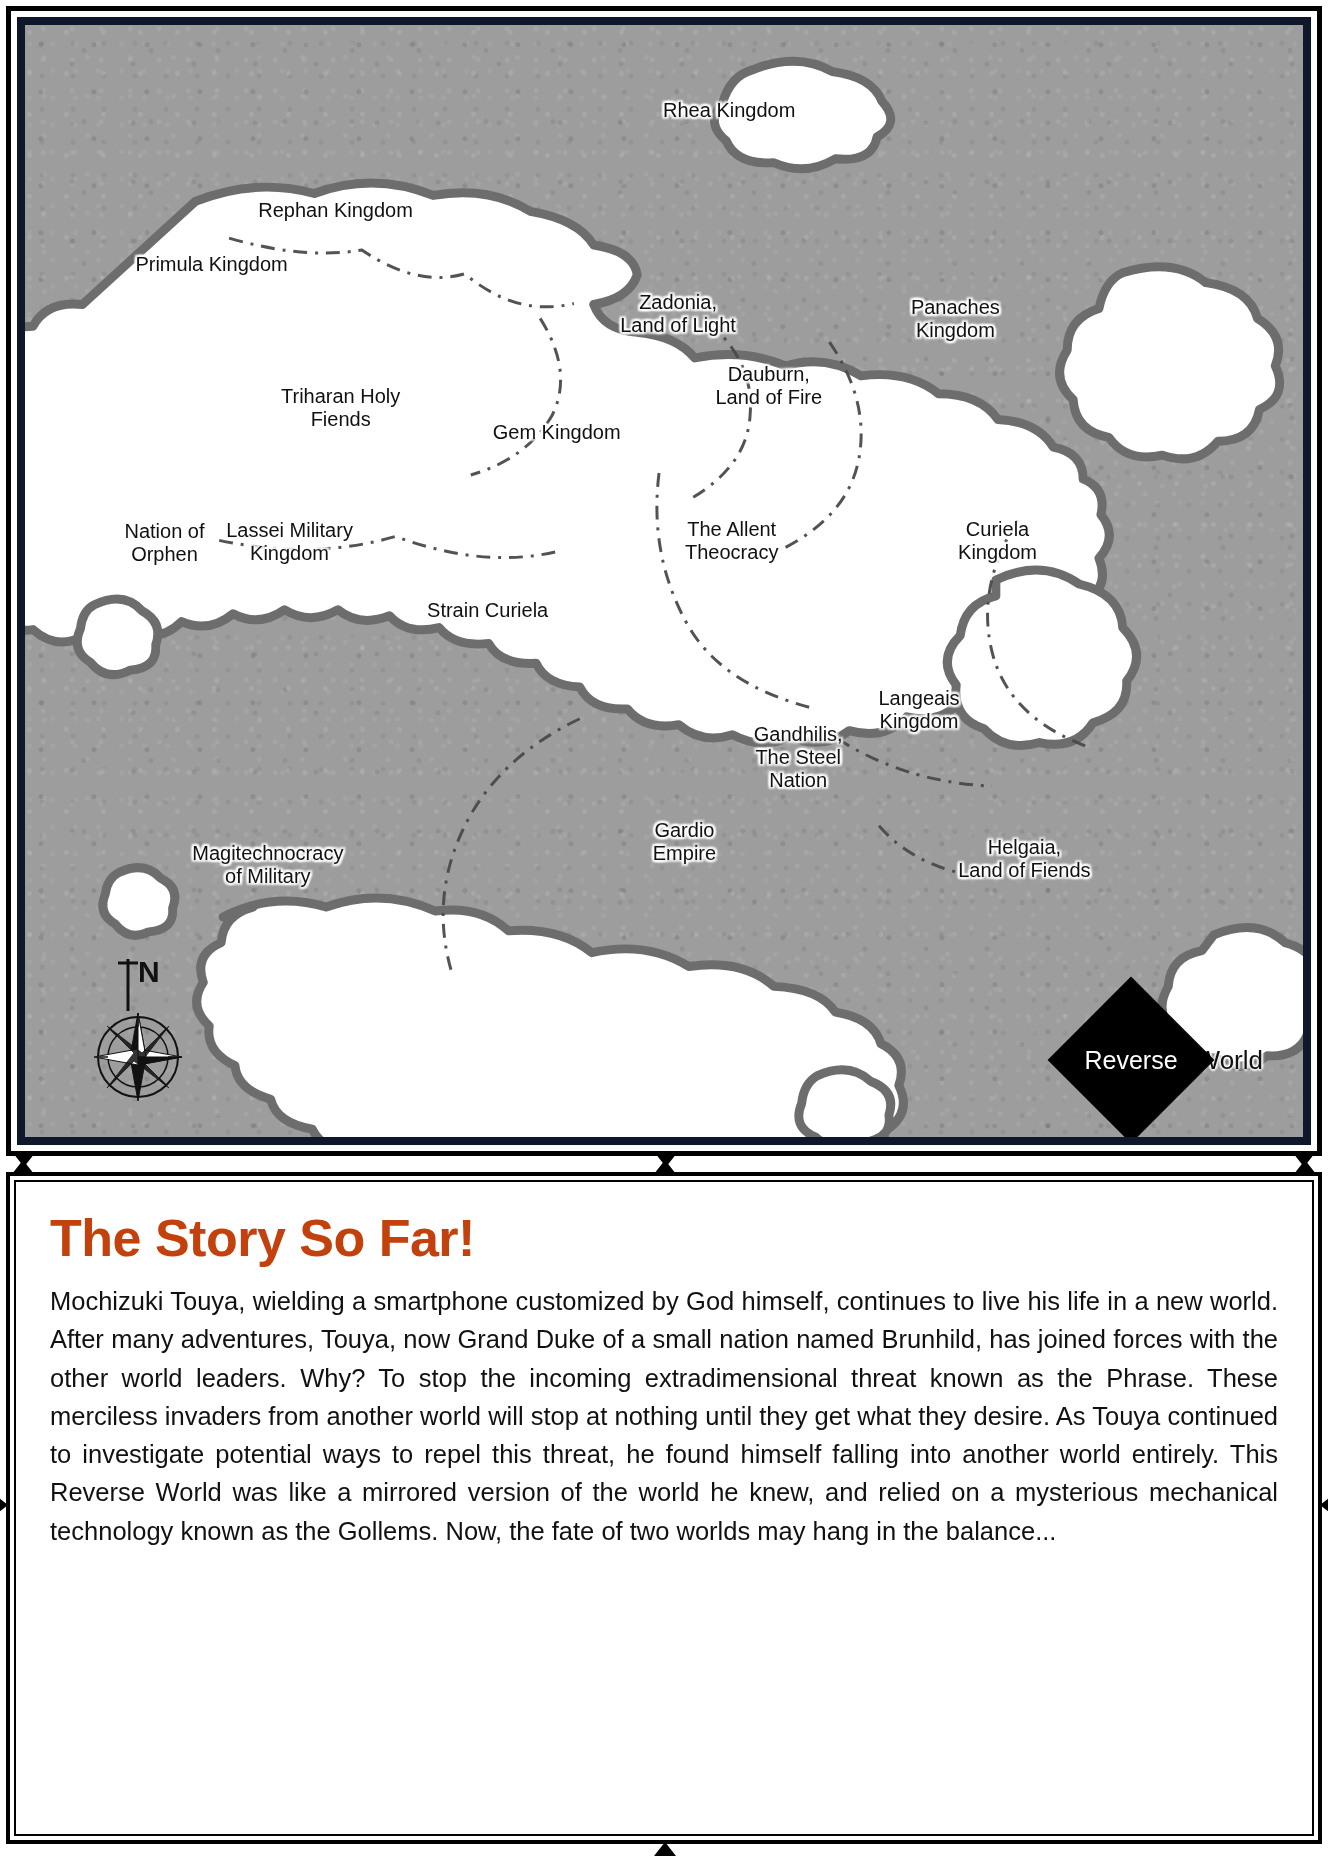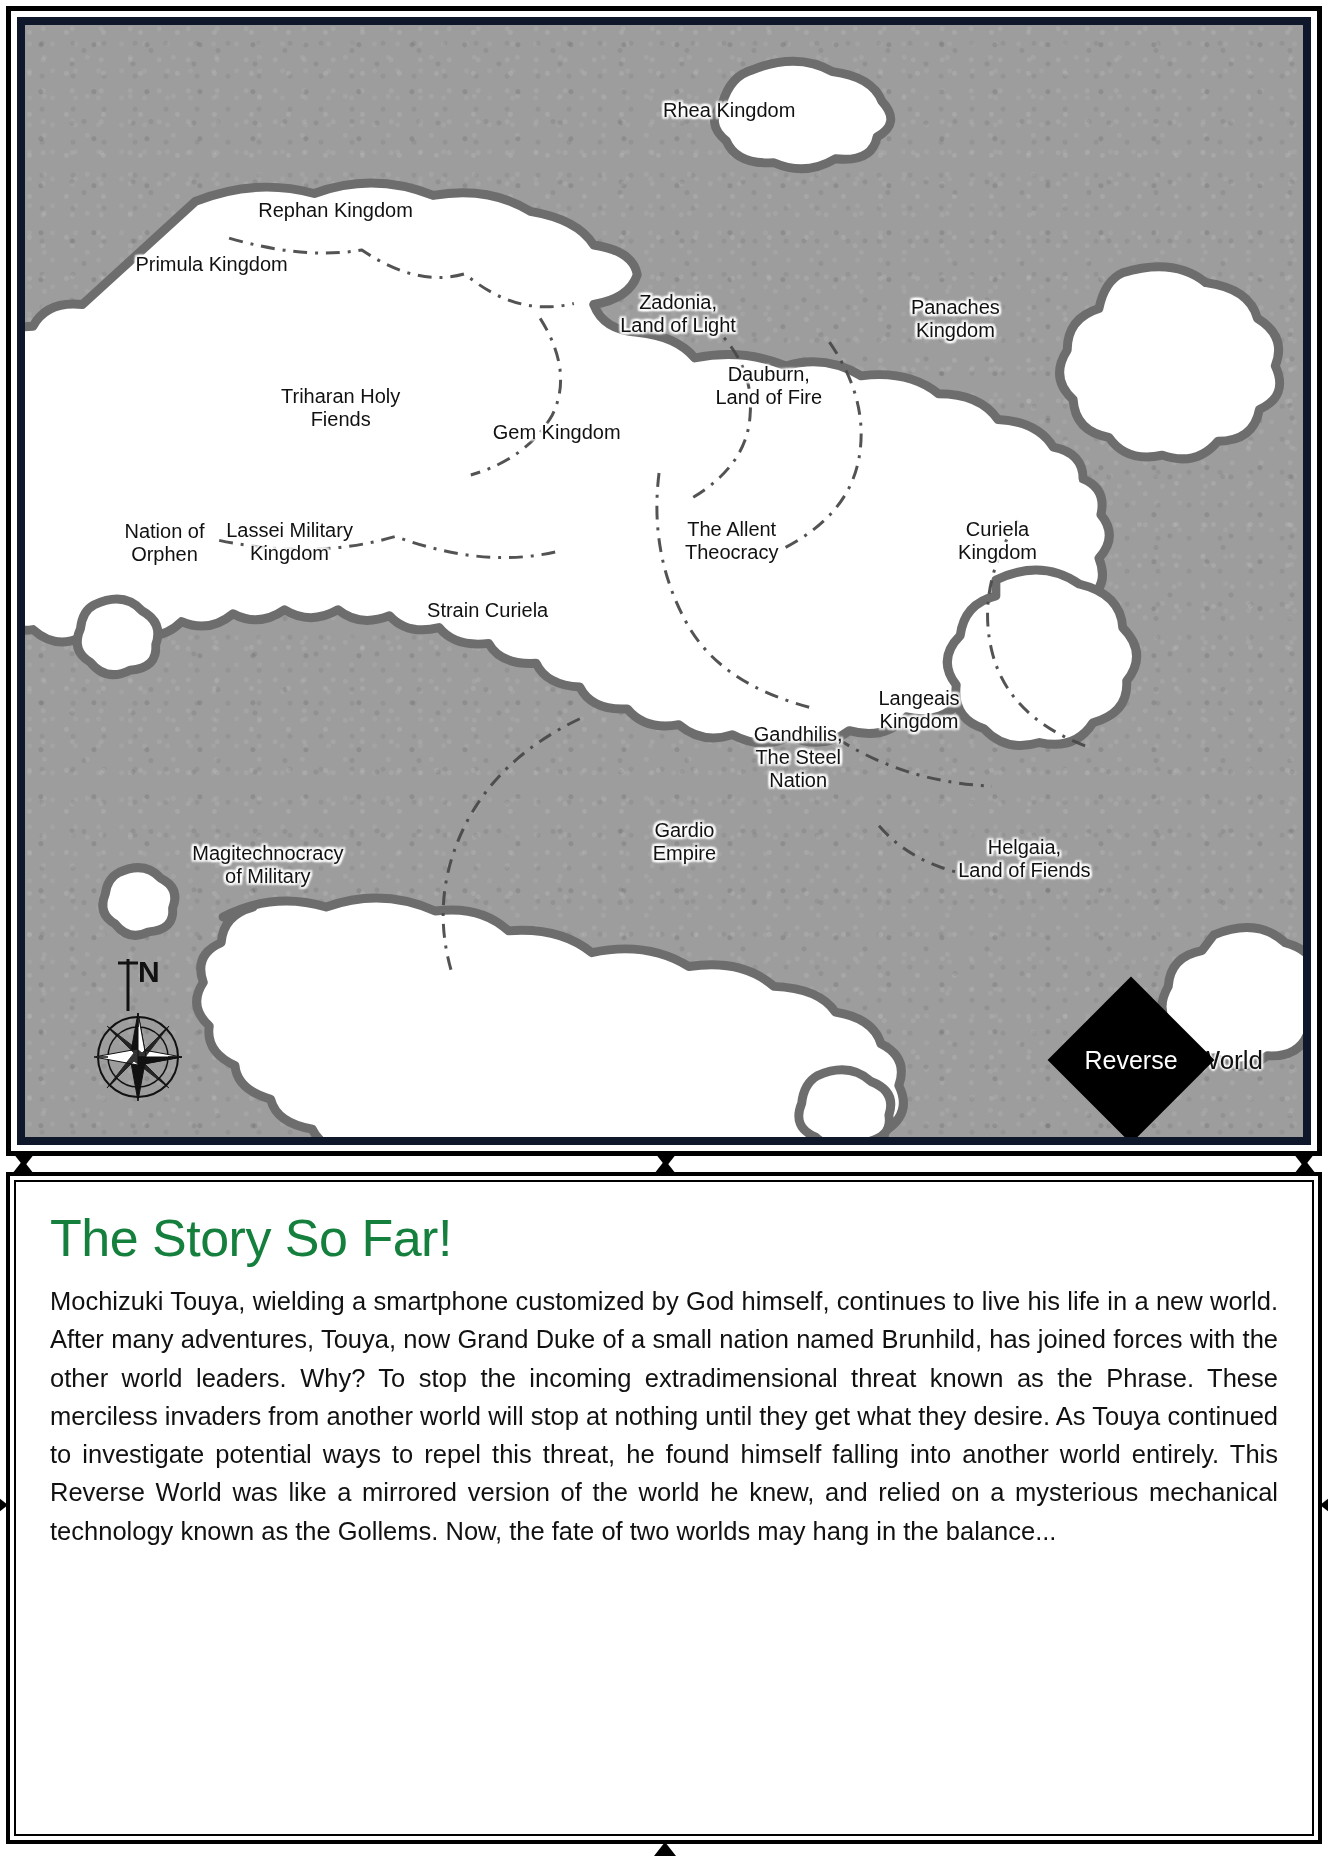--- a/index.html
+++ b/index.html
@@ -82,21 +82,21 @@
     box-sizing:border-box;
     border:4px solid #000;
     background:#fff;
     padding:4px;
   }
   .story-inner{
     position:relative;width:100%;height:100%;box-sizing:border-box;
     border:2px solid #000;padding:26px 34px 20px 34px;
   }
   .story-title{
-    font-size:52px;color:#15803d;margin:0 0 14px 0;font-weight:normal;
+    font-size:52px;color:#c2410c;margin:0 0 14px 0;font-weight:bold;
     letter-spacing:-0.5px;
   }
   .story-body{
     font-size:25.5px;line-height:1.5;color:#111;text-align:justify;
     margin:0;
   }
 
   
   .arrow{position:absolute;width:0;height:0;}
   .arrow.down{border-left:11px solid transparent;border-right:11px solid transparent;border-top:14px solid #000;}

